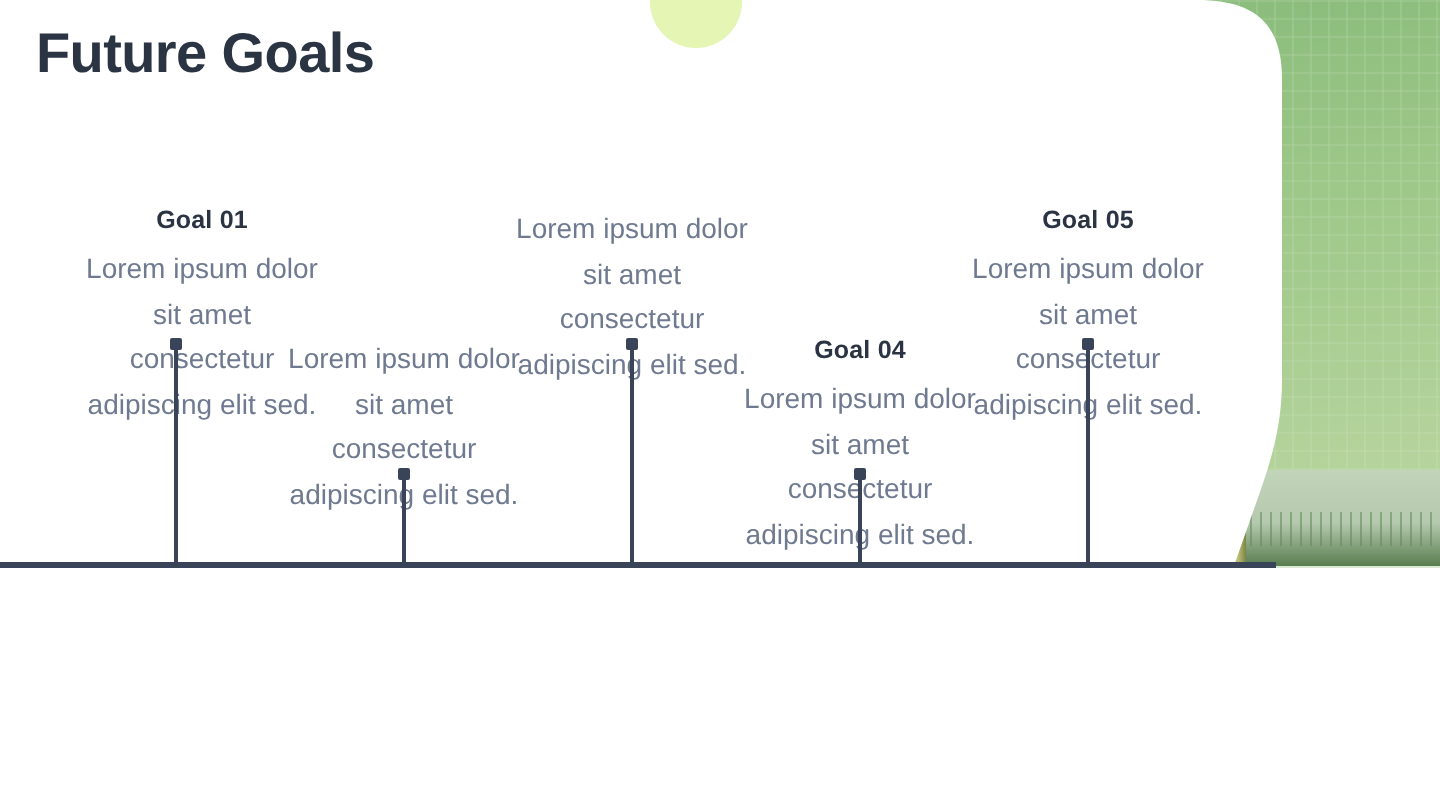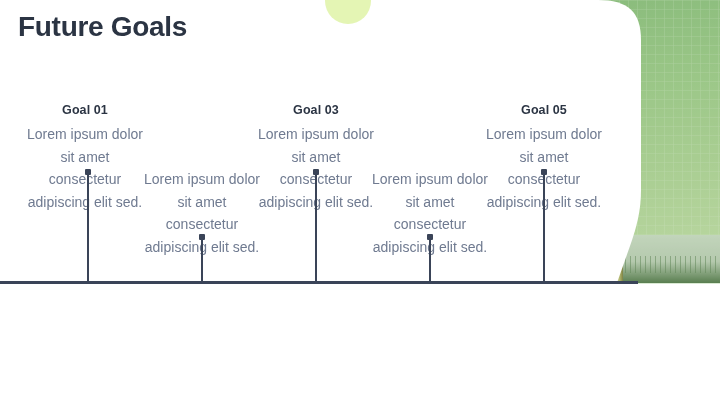--- a/index.html
+++ b/index.html
@@ -143,21 +143,21 @@
 
   <div class="whitepanel"></div>
 
   <div class="circle-top"></div>
   <div class="quarter-bl"></div>
 
   <div class="title">Future Goals</div>
 
   <div class="axis"></div>
 
-  <div class="goal" style="left:10px; top:103px;">
+  <div class="goal" style="left:26px; top:103px;">
     <div class="gtitle">Goal 01</div>
     <div class="gdesc">Lorem ipsum dolor sit amet consectetur adipiscing elit sed.</div>
   </div>
   <div class="conn" style="left:87px; top:172px; height:110px;">
     <div class="cap"></div>
   </div>
   <div class="icon" style="left:65px; top:294px;">
     <svg viewBox="0 0 48 44" fill="none" stroke="#9fbf63" stroke-width="1.6" stroke-linecap="round" stroke-linejoin="round">
       <rect x="6" y="9" width="23" height="30" rx="2.5"></rect>
       <rect x="9.5" y="6" width="16" height="28" rx="2" fill="#fff"></rect>
@@ -187,21 +187,20 @@
       <path d="M19.5 15h6M19.5 20h6M19.5 25h5"></path>
       <circle cx="31" cy="24" r="10" fill="#fff"></circle>
       <circle cx="31" cy="24" r="6.3"></circle>
       <circle cx="31" cy="24" r="2.8"></circle>
       <path d="M31 24l9.5-9.5"></path>
       <path d="M37.6 13.6l3.2-.3-.3 3.2"></path>
     </svg>
   </div>
 
   <div class="goal" style="left:241px; top:103px;">
-    <div class="gtitle">Goal 03</div>
     <div class="gdesc">Lorem ipsum dolor sit amet consectetur adipiscing elit sed.</div>
   </div>
   <div class="conn" style="left:315px; top:172px; height:110px;">
     <div class="cap"></div>
   </div>
   <div class="icon" style="left:293px; top:294px;">
     <svg viewBox="0 0 48 44" fill="none" stroke="#9fbf63" stroke-width="1.6" stroke-linecap="round" stroke-linejoin="round">
       <rect x="6" y="9" width="23" height="30" rx="2.5"></rect>
       <rect x="9.5" y="6" width="16" height="28" rx="2" fill="#fff"></rect>
       <rect x="14" y="3" width="7.5" height="5" rx="1.5" fill="#fff"></rect>
@@ -209,20 +208,21 @@
       <path d="M19.5 15h6M19.5 20h6M19.5 25h5"></path>
       <circle cx="31" cy="24" r="10" fill="#fff"></circle>
       <circle cx="31" cy="24" r="6.3"></circle>
       <circle cx="31" cy="24" r="2.8"></circle>
       <path d="M31 24l9.5-9.5"></path>
       <path d="M37.6 13.6l3.2-.3-.3 3.2"></path>
     </svg>
   </div>
 
   <div class="goal" style="left:355px; top:168px;">
+    <div class="gtitle">Goal 04</div>
     <div class="gdesc">Lorem ipsum dolor sit amet consectetur adipiscing elit sed.</div>
   </div>
   <div class="conn" style="left:429px; top:237px; height:45px;">
     <div class="cap"></div>
   </div>
   <div class="icon" style="left:407px; top:294px;">
     <svg viewBox="0 0 48 44" fill="none" stroke="#9fbf63" stroke-width="1.6" stroke-linecap="round" stroke-linejoin="round">
       <rect x="6" y="9" width="23" height="30" rx="2.5"></rect>
       <rect x="9.5" y="6" width="16" height="28" rx="2" fill="#fff"></rect>
       <rect x="14" y="3" width="7.5" height="5" rx="1.5" fill="#fff"></rect>

